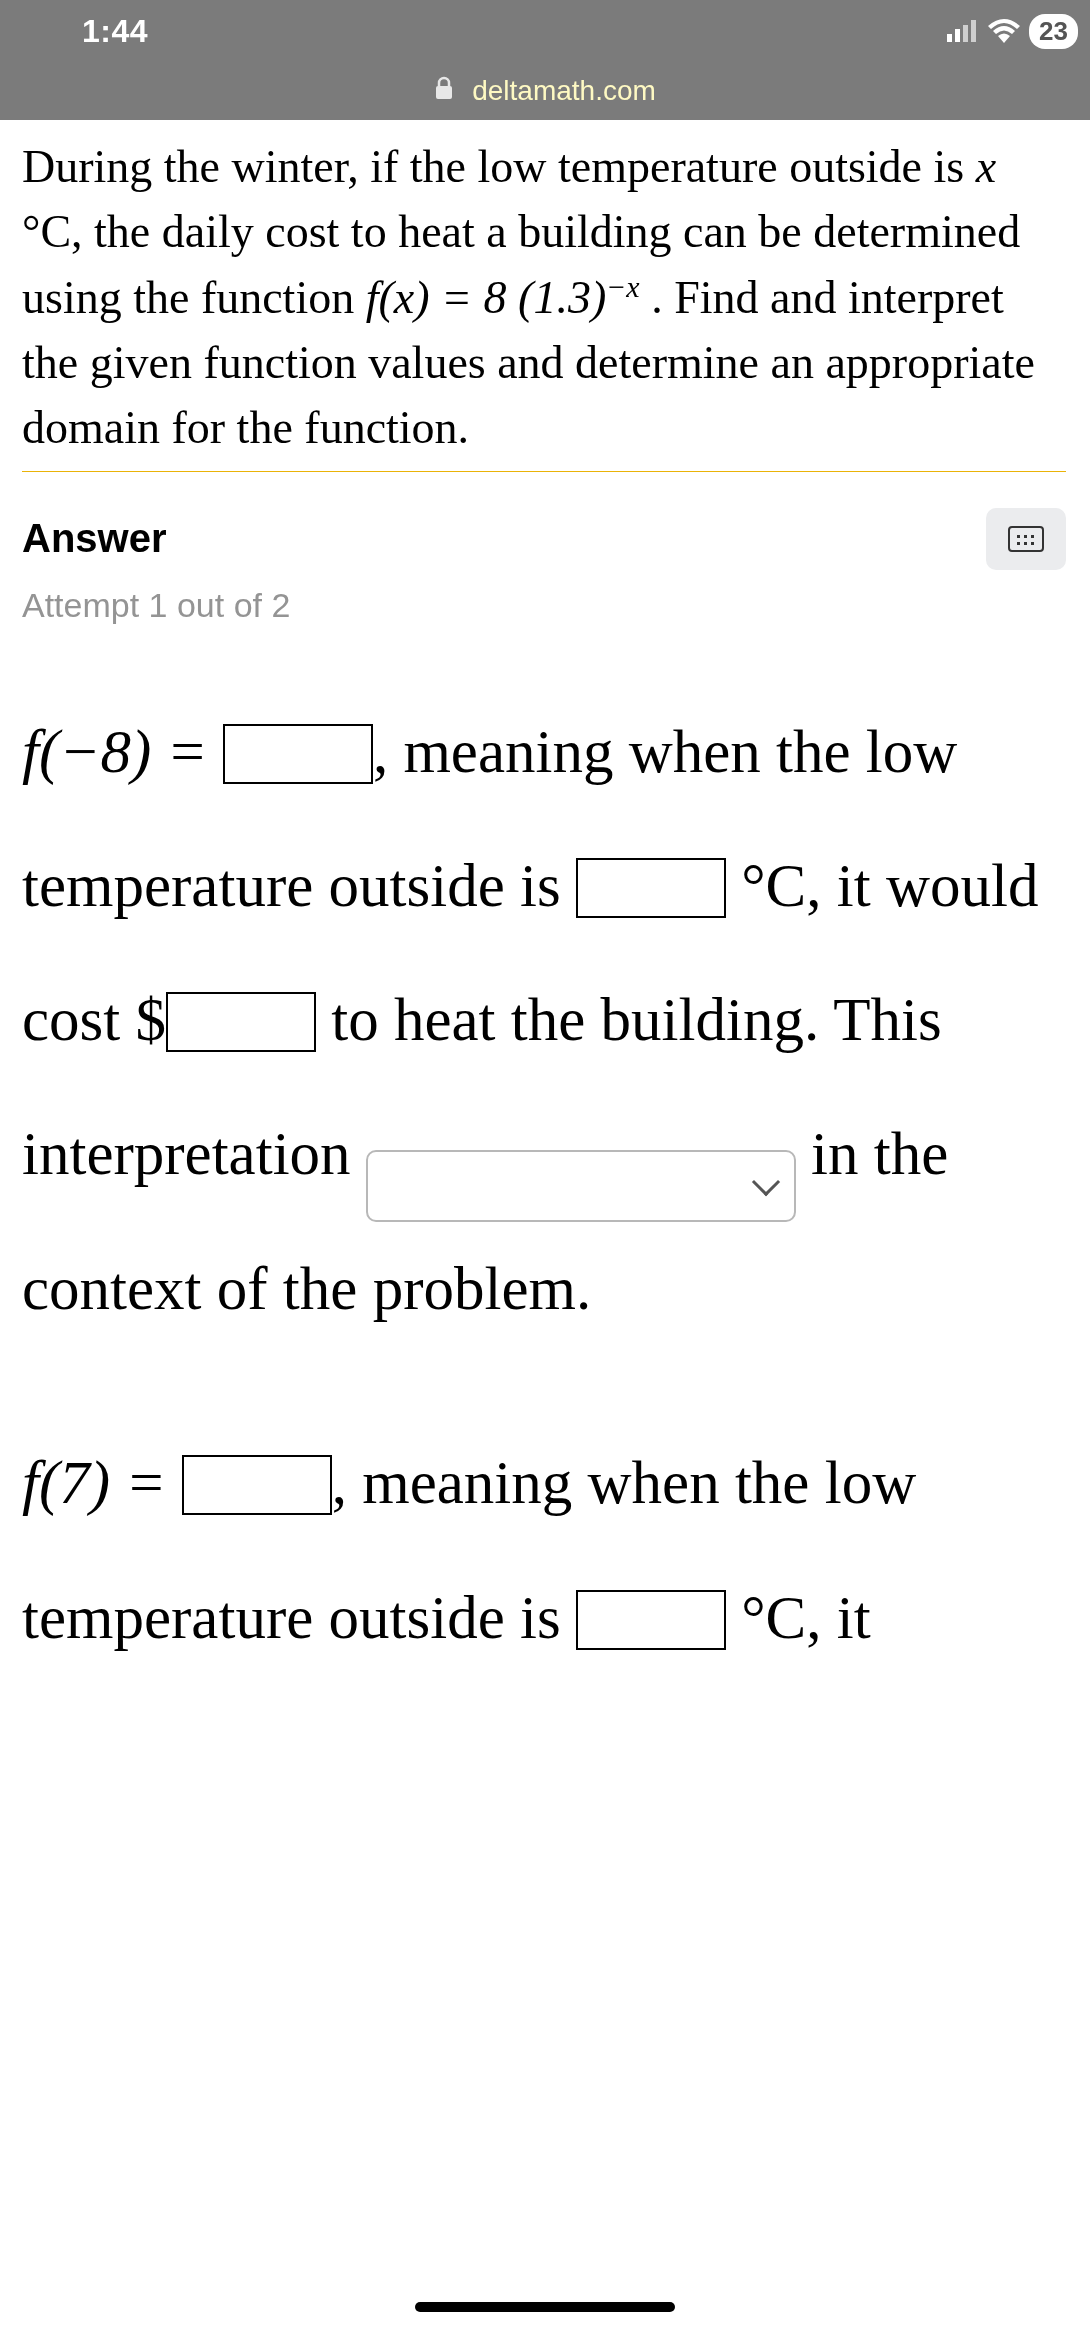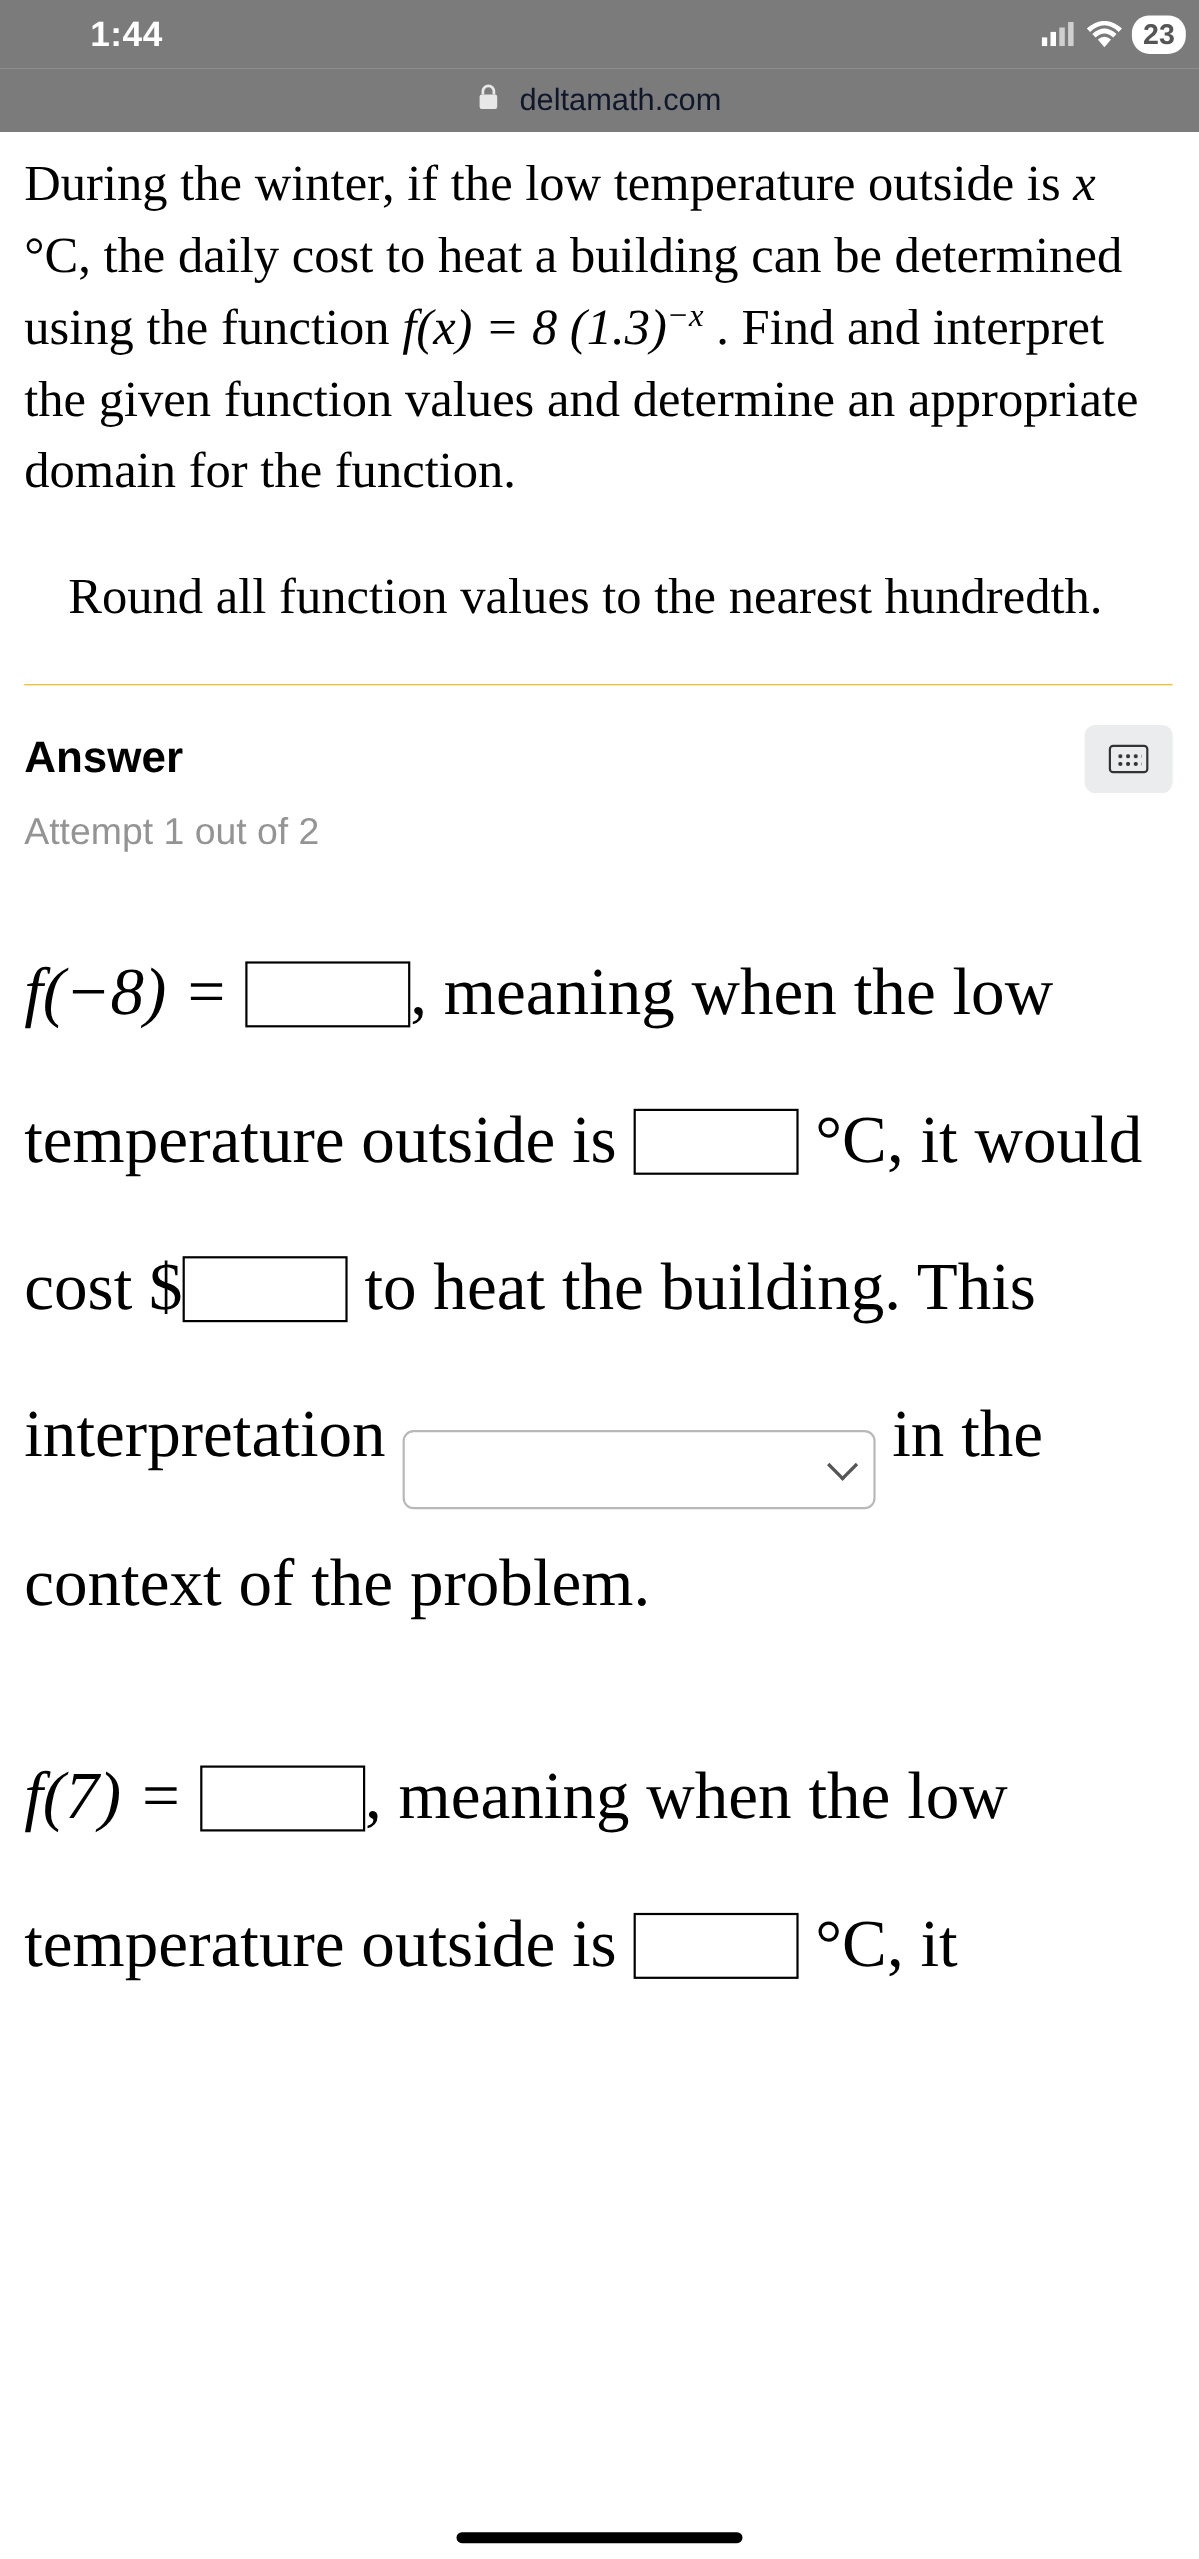--- a/index.html
+++ b/index.html
@@ -3,21 +3,21 @@
 <meta charset="utf-8">
 <style>
   * { margin: 0; padding: 0; box-sizing: border-box; }
   body { font-family: Georgia, 'Times New Roman', serif; width: 1090px; height: 2326px; background: #fff; overflow: hidden; }
   
   .status-bar { background: #7b7b7b; height: 62px; display: flex; align-items: center; justify-content: space-between; padding: 0 12px; color: #fff; font-family: -apple-system, Helvetica, Arial, sans-serif; }
   .status-time { font-weight: 600; font-size: 32px; letter-spacing: 0.5px; margin-left: 70px; }
   .status-icons { display: flex; align-items: center; gap: 8px; }
   .battery-pill { background: #fff; color: #555; border-radius: 16px; padding: 2px 10px; font-size: 26px; font-weight: 600; }
   
-  .addr-bar { background: #7b7b7b; height: 58px; display: flex; align-items: center; justify-content: center; gap: 18px; color: #0f172a; font-family: -apple-system, Helvetica, Arial, sans-serif; font-size: 28px; }
+  .addr-bar { background: #7b7b7b; height: 58px; display: flex; align-items: center; justify-content: center; gap: 18px; color: #fef9c3; font-family: -apple-system, Helvetica, Arial, sans-serif; font-size: 28px; }
   
   .content { padding: 14px 24px 0 22px; background: #fff; }
   
   .problem-text { font-size: 46px; line-height: 1.42; color: #000; }
   .math-i { font-style: italic; font-family: 'Cambria Math', Georgia, serif; }
   
   .round-note { font-size: 46px; line-height: 1.42; margin: 48px 0 48px 40px; }
   
   .answer-section { border-top: 1px solid #eab308; padding-top: 36px; margin-top: 10px; }
   .answer-header { display: flex; align-items: center; justify-content: space-between; }
@@ -70,21 +70,20 @@
       </svg>
   </span>
   <span>deltamath.com</span>
 </div>
 
 <div class="content">
   <p class="problem-text">
     <span>During the winter, if the low temperature outside is </span><span class="math-i">x</span><span> °C, the daily cost to heat a building can be determined using the function </span><span class="math-i">f(x) = 8 (1.3)</span><span class="sup math-i">−x</span><span> . Find and interpret the given function values and determine an appropriate domain for the function.</span>
   </p>
 
-  <p class="round-note">Round all function values to the nearest hundredth.</p>
 
   <div class="answer-section">
     <div class="answer-header">
       <span class="answer-title">Answer</span>
       <span class="keypad-btn">
         <span class="keypad-icon"></span>
       </span>
     </div>
     <div class="attempt">Attempt 1 out of 2</div>
 

